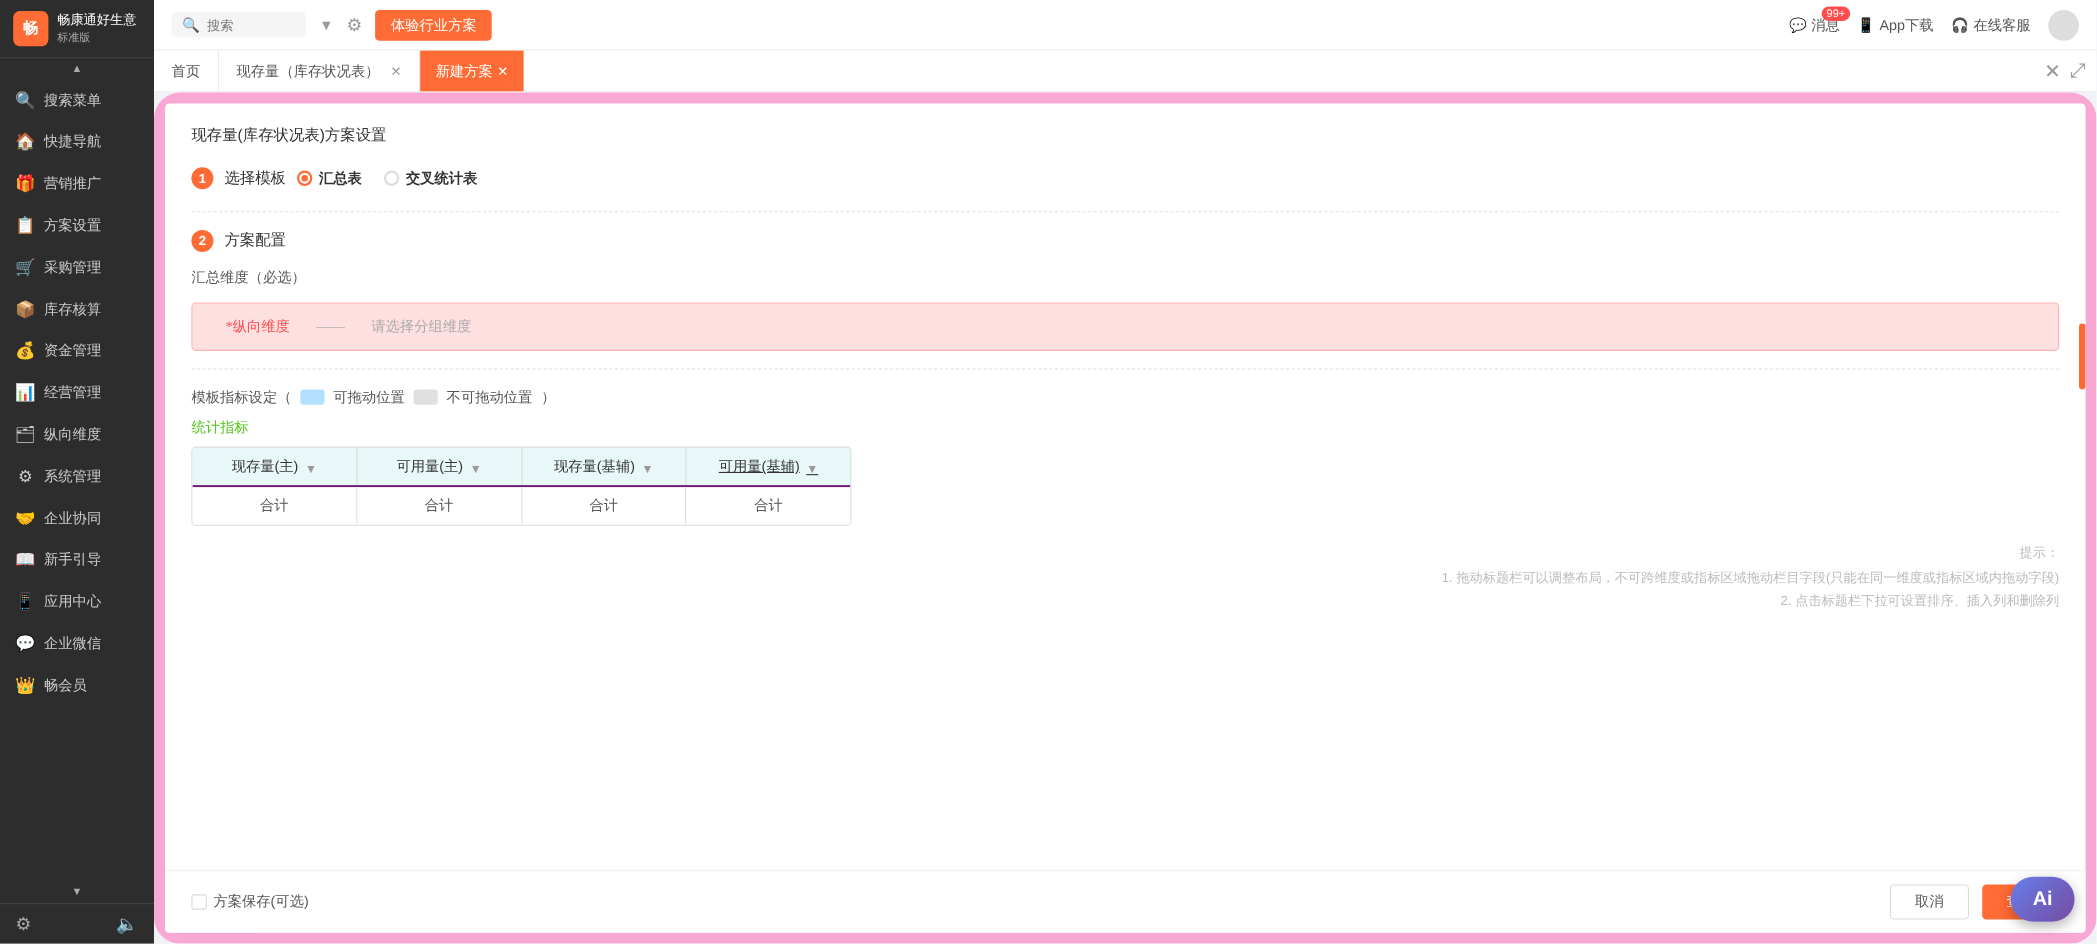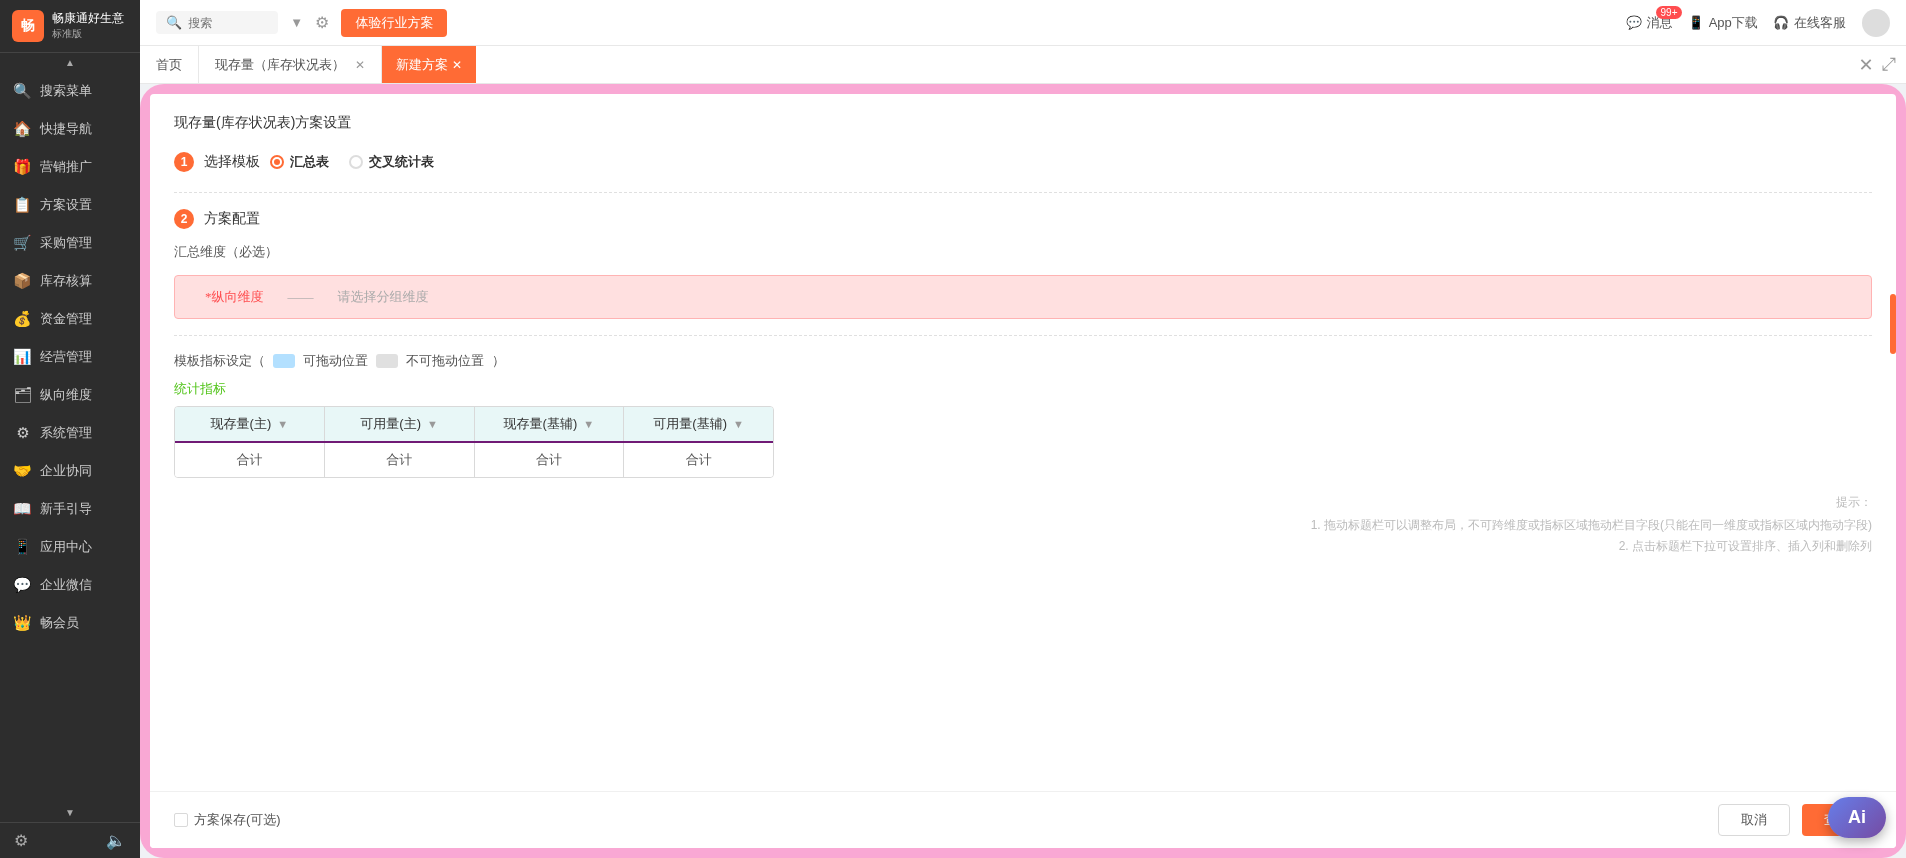--- a/index.html
+++ b/index.html
@@ -168,24 +168,24 @@
     .indicator-badge-fixed {
       display: inline-block; background: #e0e0e0; width: 22px; height: 14px; border-radius: 3px;
     }
 
     
     .stats-label { color: #52c41a; font-size: 13px; font-weight: 500; margin-bottom: 8px; }
     .stats-table { border: 1px solid #d9d9d9; border-radius: 4px; overflow: hidden; width: 600px; }
     .stats-table-header { display: flex; background: #e8f7f7; }
     .stats-col {
       flex: 1; border-right: 1px solid #d9d9d9; padding: 8px 10px;
-      display: flex; align-items: center; justify-content: center; gap: 6px;
+      display: flex; align-items: flex-end; justify-content: center; gap: 6px;
       font-size: 13px; color: #333;
     }
-    .stats-col:last-child { border-right: none; }
+    .stats-col:last-child { border-right: none; text-decoration: underline; }
     .stats-col-dropdown { color: #999; cursor: pointer; font-size: 11px; }
     .stats-table-body { display: flex; border-top: 2px solid #701a75; }
     .stats-cell {
       flex: 1; border-right: 1px solid #d9d9d9; padding: 8px 10px;
       display: flex; align-items: center; justify-content: center;
       font-size: 13px; color: #555; background: #fff;
     }
     .stats-cell:last-child { border-right: none; }
 
     

